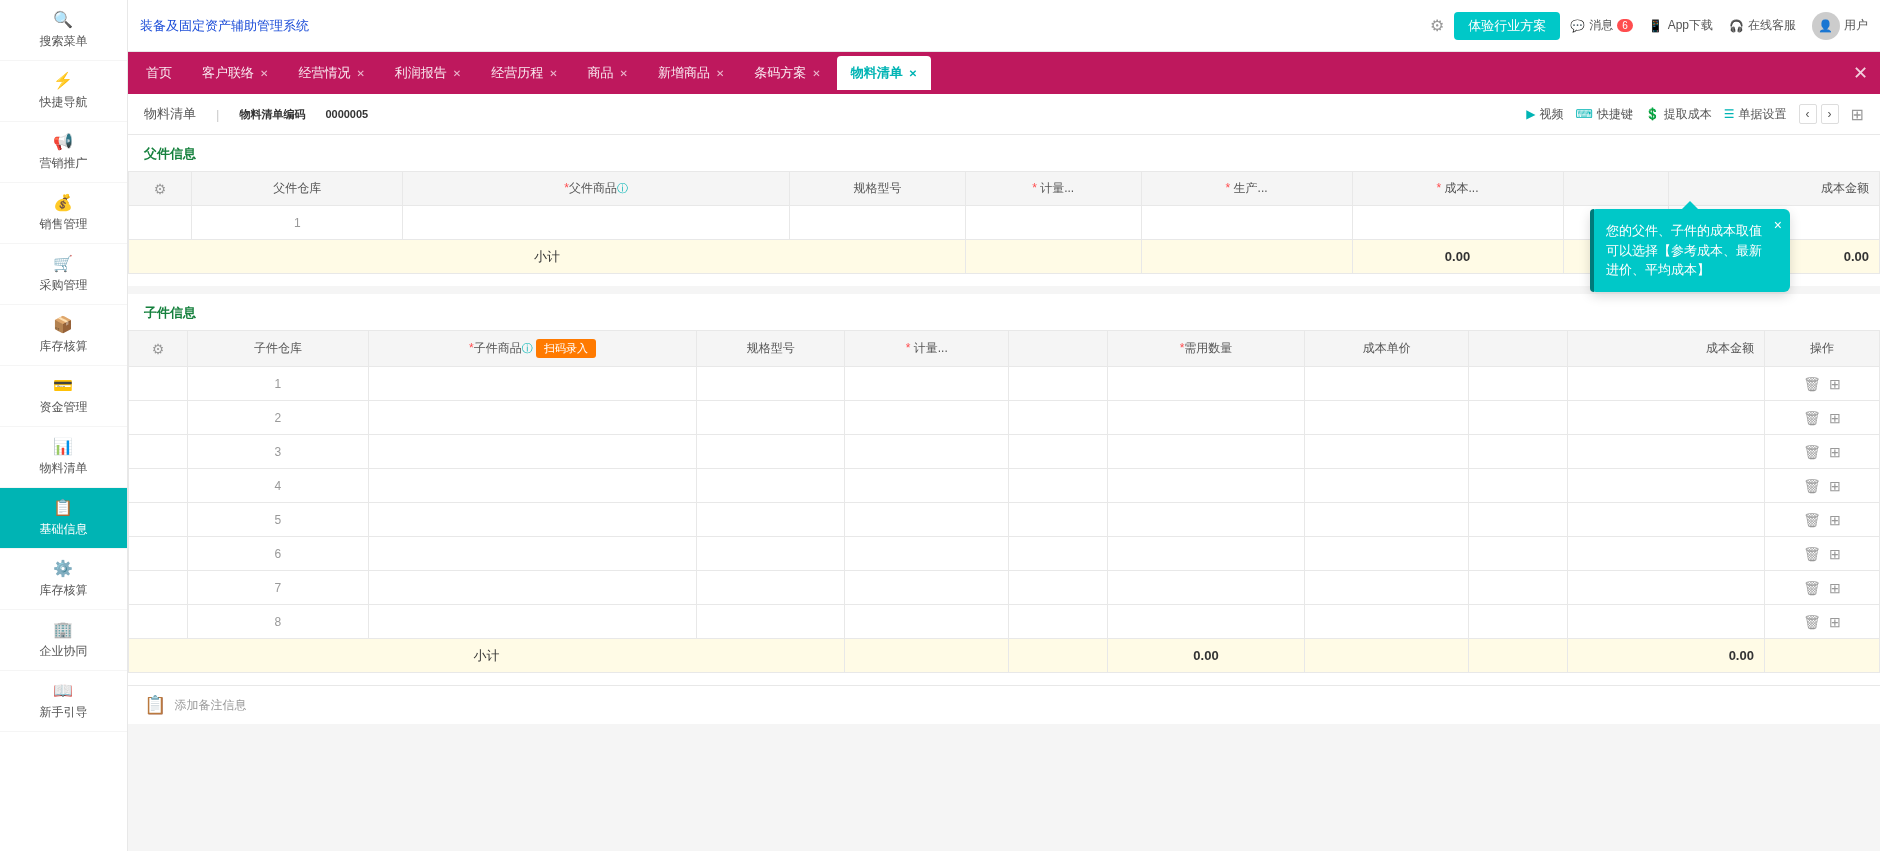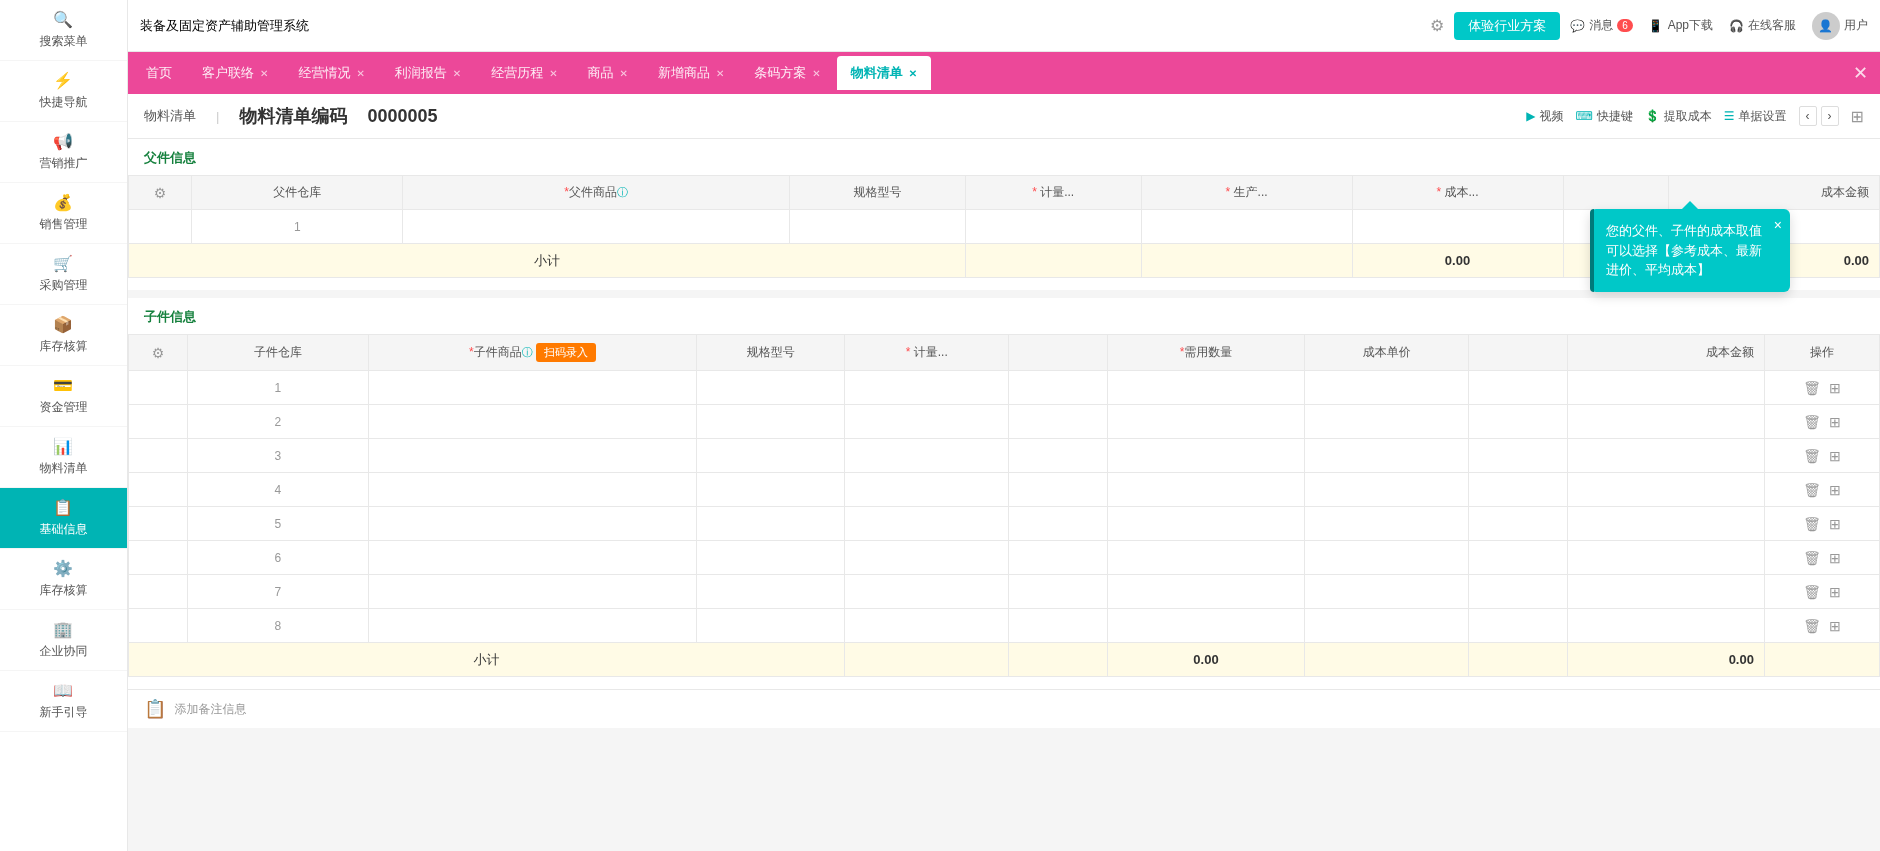--- a/index.html
+++ b/index.html
@@ -55,41 +55,41 @@
       background: #fff;
       display: flex;
       align-items: center;
       padding: 0 12px;
       border-bottom: 1px solid #e8e8e8;
       gap: 10px;
       flex-shrink: 0;
     }
     .topbar-title {
       font-size: 13px;
-      color: #000000;
+      color: #1d4ed8;
       flex: 1;
     }
     .topbar-btn {
       background: #00c8c8;
       color: #fff;
       border: none;
       border-radius: 4px;
       padding: 5px 14px;
       cursor: pointer;
       font-size: 13px;
     }
     .topbar-gear { color: #999; cursor: pointer; font-size: 16px; }
     .topbar-right { display: flex; align-items: center; gap: 16px; margin-left: auto; }
     .topbar-right-item { display: flex; align-items: center; gap: 4px; color: #555; cursor: pointer; font-size: 12px; }
     .badge { background: #ff4d4f; color: #fff; border-radius: 10px; font-size: 10px; padding: 1px 5px; }
     .user-avatar { width: 28px; height: 28px; border-radius: 50%; background: #ccc; display: flex; align-items: center; justify-content: center; font-size: 12px; color: #fff; }
 
     
     .nav-tabs {
-      background: #ec4899;
+      background: #be185d;
       display: flex;
       align-items: center;
       padding: 0 4px;
       flex-shrink: 0;
       height: 42px;
       gap: 2px;
     }
     .nav-tab {
       padding: 0 14px;
       height: 34px;
@@ -119,21 +119,21 @@
     .page-header {
       background: #fff;
       padding: 10px 16px;
       display: flex;
       align-items: center;
       gap: 20px;
       border-bottom: 1px solid #e8e8e8;
       flex-shrink: 0;
     }
     .page-header-breadcrumb { font-size: 13px; color: #555; }
-    .page-header-code { font-size: 18px; color: #333; font-weight: bold; }
+    .page-header-code { font-size: 11px; color: #333; font-weight: bold; }
     .page-header-actions { margin-left: auto; display: flex; align-items: center; gap: 12px; }
     .page-header-action { display: flex; align-items: center; gap: 4px; font-size: 12px; color: #555; cursor: pointer; }
     .page-header-action .icon { color: #00b4b4; }
 
     
     .section { background: #fff; margin: 0; padding: 0 0 12px; }
     .section-title { font-size: 13px; color: #15803d; font-weight: bold; padding: 10px 16px 8px; }
 
     
     .data-table {

